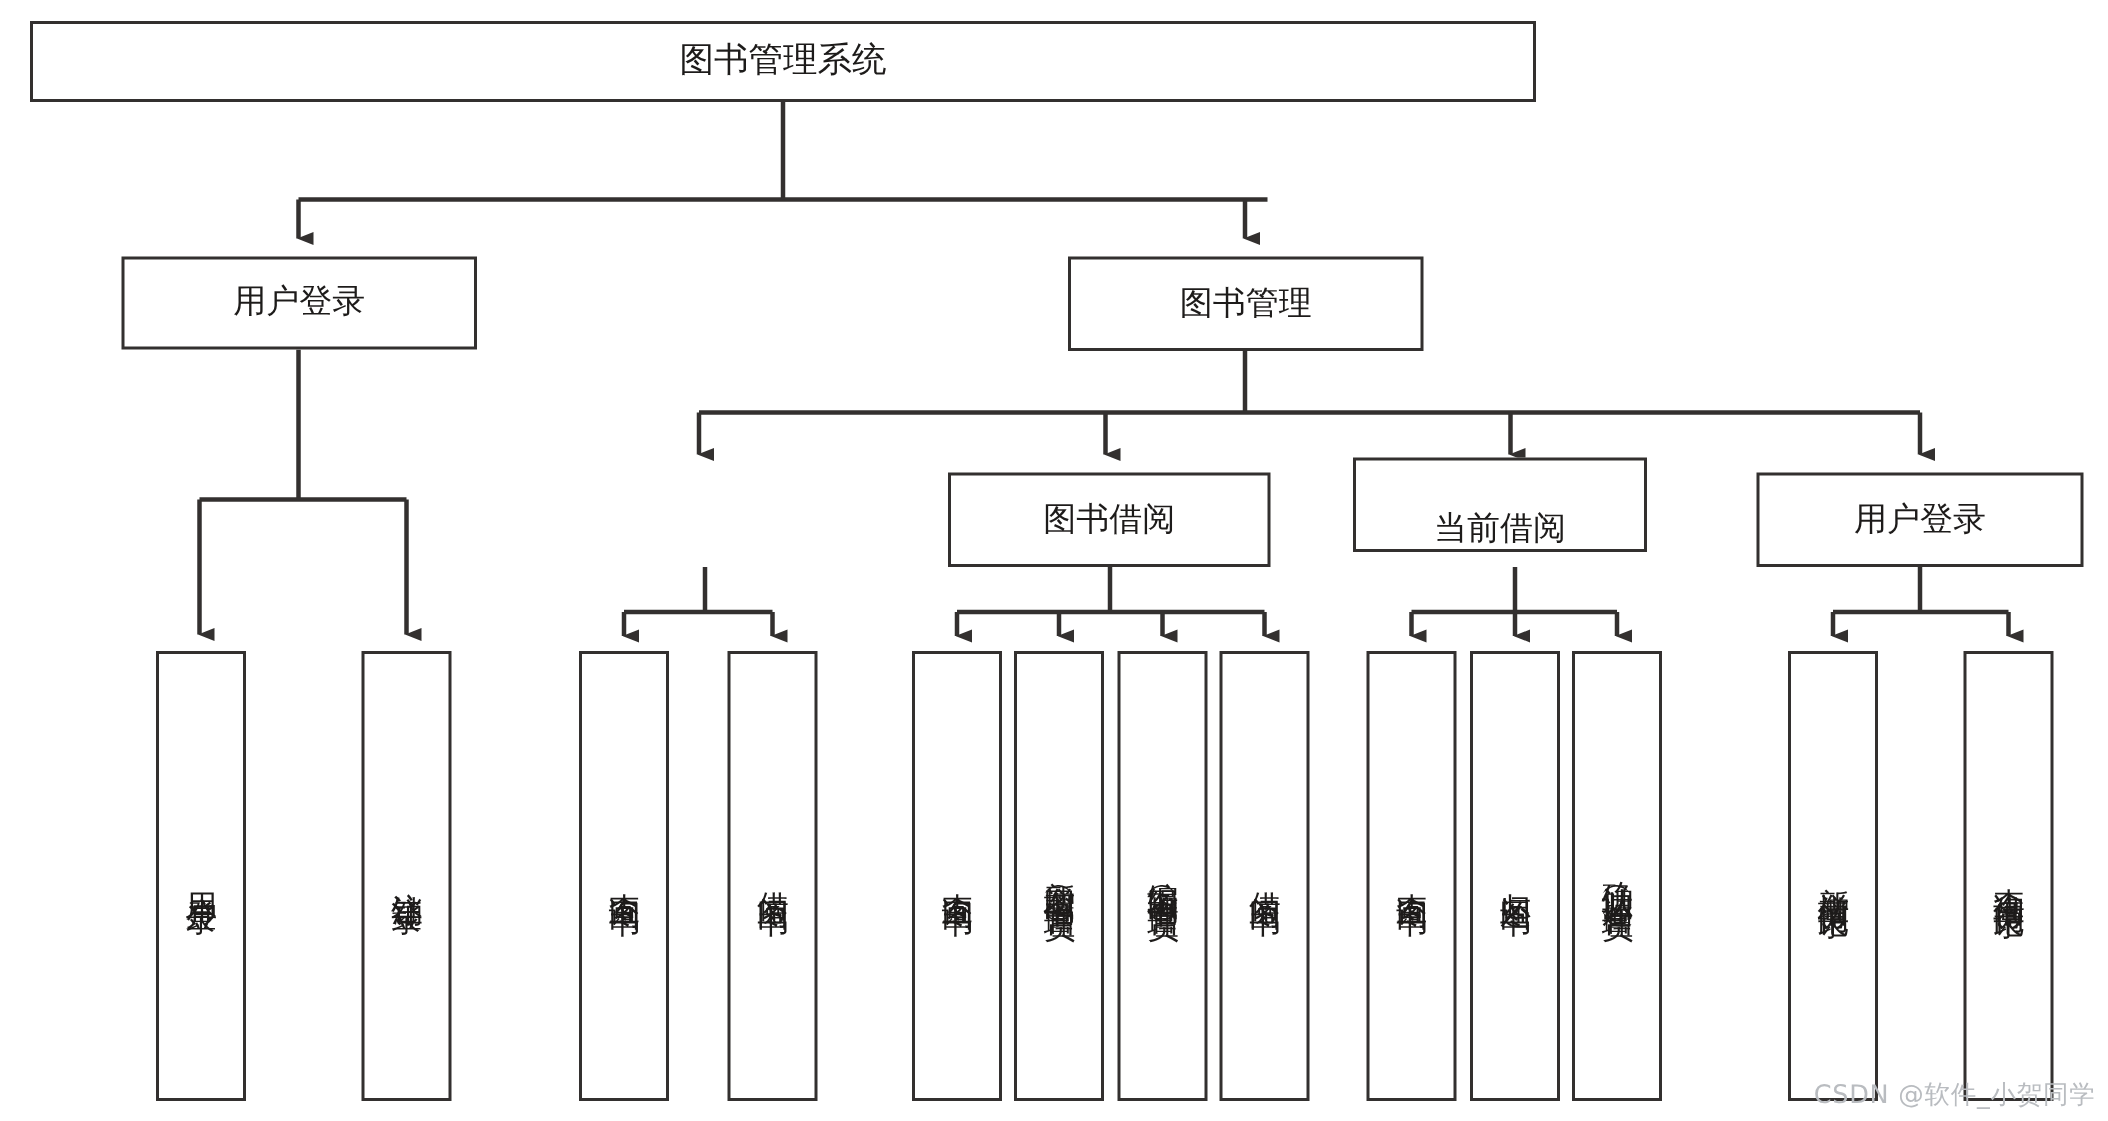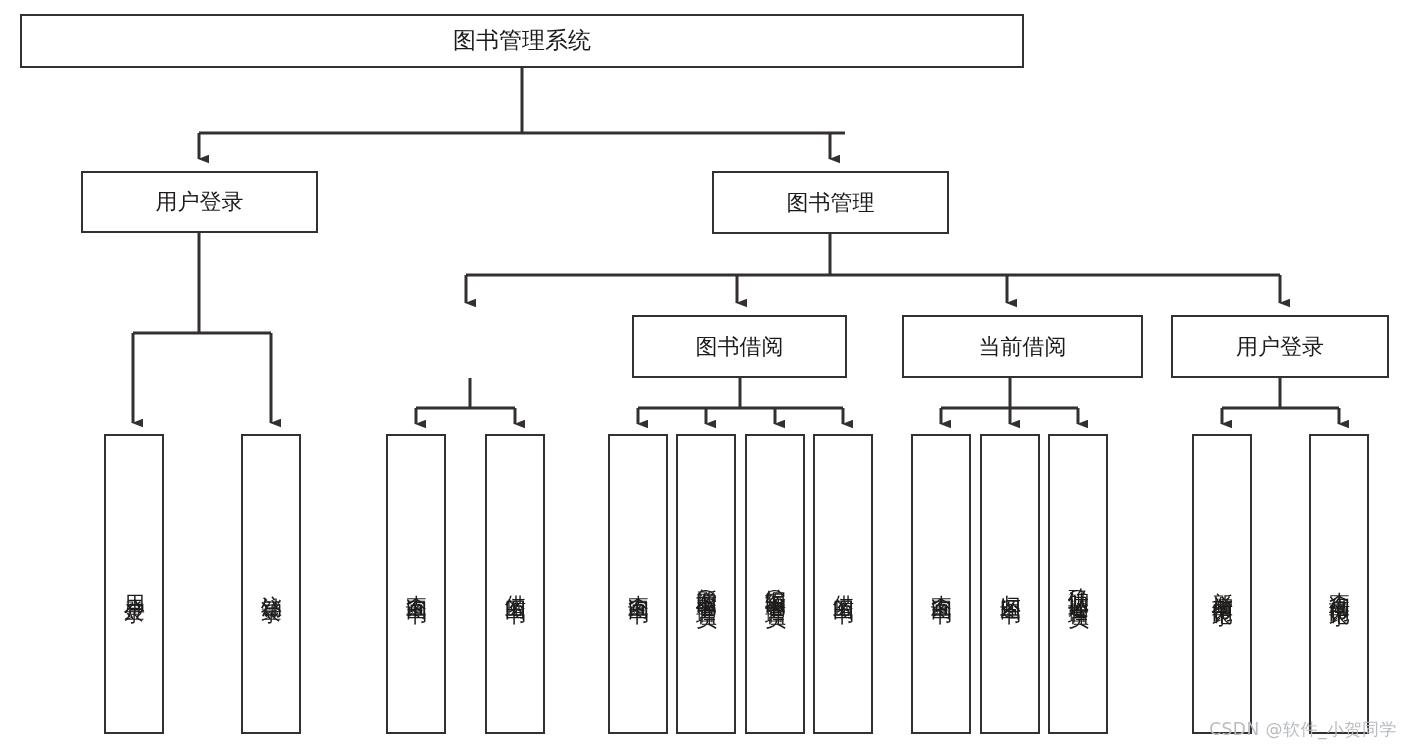--- a/index.html
+++ b/index.html
@@ -138,21 +138,21 @@
 
   <div class="node horiz" style="left:712px; top:171px; width:237px; height:63px;">
     <span class="label">图书管理</span>
   </div>
 
 
   <div class="node horiz" style="left:632px; top:315px; width:215px; height:63px;">
     <span class="label">图书借阅</span>
   </div>
 
-  <div class="node horiz" style="left:902px; top:315px; width:241px; height:63px;">
+  <div class="node horiz" style="left:902px; top:305px; width:196px; height:63px;align-items:flex-end;">
     <span class="label">当前借阅</span>
   </div>
 
   <div class="node horiz" style="left:1171px; top:315px; width:218px; height:63px;">
     <span class="label">用户登录</span>
   </div>
 
   <div class="node vert" style="left:104px; top:434px; width:60px; height:300px;">
     <span class="label">用户登录</span>
   </div>

